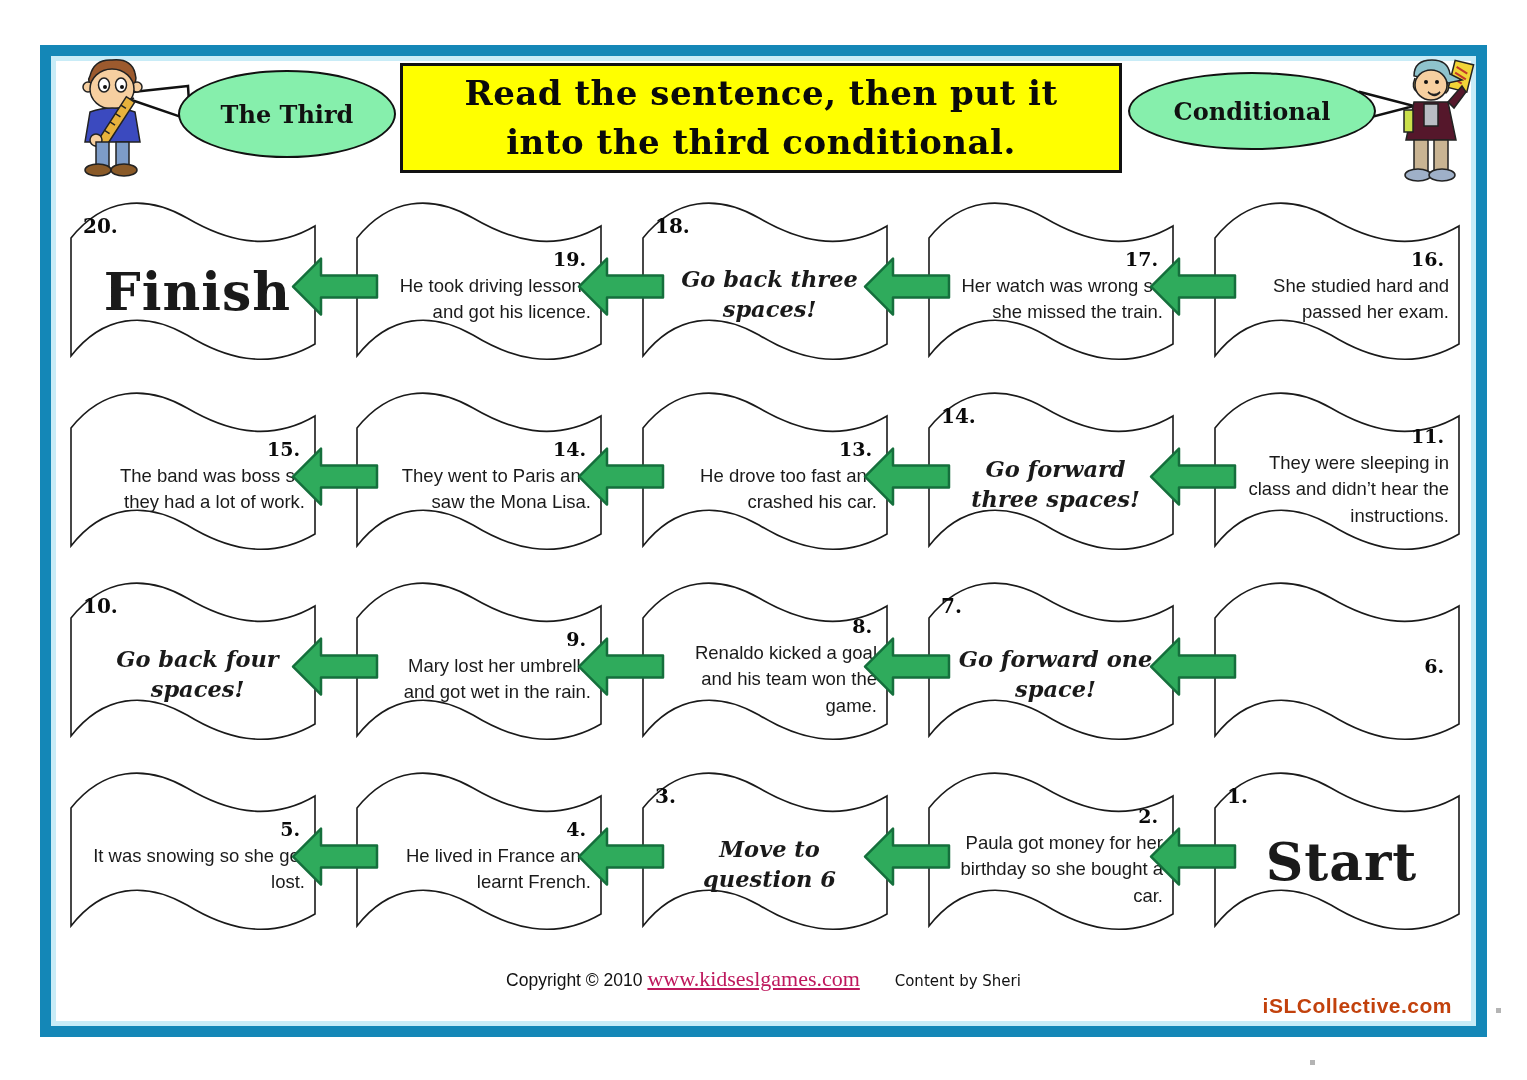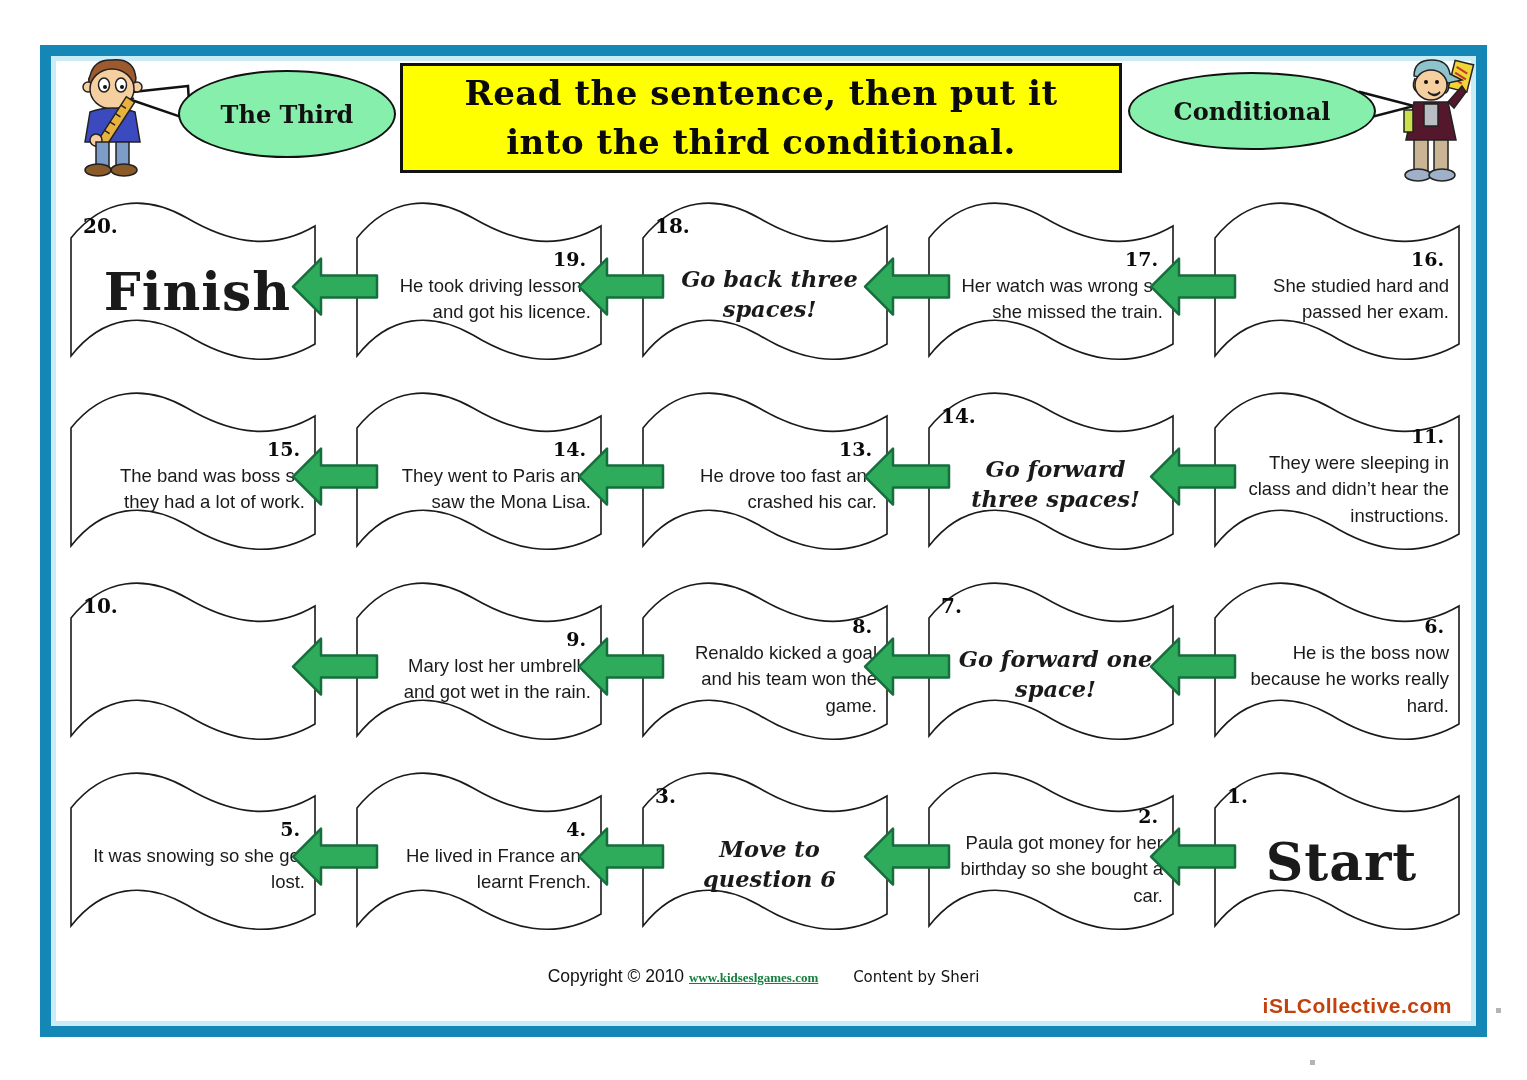--- a/index.html
+++ b/index.html
@@ -42,21 +42,21 @@
   .cell.sentence .text{display:inline;}
   .cell.command .num,.cell.big .num{position:absolute;top:22px;left:20px;font-size:20px;}
   .cell.command .cell-body,.cell.big .cell-body{align-items:center;text-align:center;justify-content:center;}
   .cell.command .text{font-family:"DejaVu Serif",serif;font-weight:900;font-size:22.5px;line-height:1.35;
     margin-top:16px;max-width:215px;font-style:italic;}
   .cell.big .text{font-family:"DejaVu Serif",serif;font-weight:900;font-size:52px;letter-spacing:1px;margin-top:10px;}
   .arrow{position:absolute;left:-58px;top:50%;transform:translateY(-46%);width:88px;height:64px;z-index:5;}
 
   
   .footer{position:absolute;left:0;right:0;top:966px;text-align:center;font-size:17.5px;color:#111;z-index:2;}
-  .footer .link{color:#15803d;text-decoration:underline;font-family:"Liberation Serif",serif;font-weight:bold;font-size:13px;}
+  .footer .link{color:#be185d;text-decoration:underline;font-family:"Liberation Serif",serif;font-weight:normal;font-size:22px;}
   .footer .credit{margin-left:30px;font-size:15px;font-family:"DejaVu Sans",sans-serif;}
 
   .watermark{position:absolute;right:75px;top:994px;font-weight:bold;font-size:21px;color:#c2410c;
     letter-spacing:.5px;z-index:10;font-family:"Liberation Sans",sans-serif;}
   .dot{position:absolute;background:#b4b4b4;width:5px;height:5px;}
   .dot1{left:1496px;top:1008px;} .dot2{left:1310px;top:1060px;}
 </style>
 </head>
 <body>
 
@@ -250,20 +250,21 @@
       <span class="text">They were sleeping in class and didn’t hear the instructions.</span>
     </div>
   </div>
     <div class="cell command">
     <svg class="wave" viewBox="0 0 258 184" preserveAspectRatio="none">
       <path d="M 8,46 C 40,6 82,2 124,26 C 160,47 204,62 252,34 L 252,152 C 204,180 160,165 124,143 C 82,119 40,123 8,164 Z" fill="#ffffff" stroke="#1a1a1a" stroke-width="1.6"></path>
     </svg>
 
     <div class="cell-body">
       <span class="num">10.</span>
+      <span class="text">Go back four spaces!</span>
     </div>
   </div>
     <div class="cell sentence">
     <svg class="wave" viewBox="0 0 258 184" preserveAspectRatio="none">
       <path d="M 8,46 C 40,6 82,2 124,26 C 160,47 204,62 252,34 L 252,152 C 204,180 160,165 124,143 C 82,119 40,123 8,164 Z" fill="#ffffff" stroke="#1a1a1a" stroke-width="1.6"></path>
     </svg>
     <svg class="arrow" viewBox="0 0 88 64">
       <path d="M2,32 L30,4 L30,21 L86,21 L86,43 L30,43 L30,60 Z" fill="var(--arrow)" stroke="var(--arrow-border)" stroke-width="2.5" stroke-linejoin="round"></path>
     </svg>
     <div class="cell-body">
@@ -297,21 +298,20 @@
   </div>
     <div class="cell sentence">
     <svg class="wave" viewBox="0 0 258 184" preserveAspectRatio="none">
       <path d="M 8,46 C 40,6 82,2 124,26 C 160,47 204,62 252,34 L 252,152 C 204,180 160,165 124,143 C 82,119 40,123 8,164 Z" fill="#ffffff" stroke="#1a1a1a" stroke-width="1.6"></path>
     </svg>
     <svg class="arrow" viewBox="0 0 88 64">
       <path d="M2,32 L30,4 L30,21 L86,21 L86,43 L30,43 L30,60 Z" fill="var(--arrow)" stroke="var(--arrow-border)" stroke-width="2.5" stroke-linejoin="round"></path>
     </svg>
     <div class="cell-body">
       <span class="num">6.</span>
-      <span class="text">He is the boss now because he works really hard.</span>
     </div>
   </div>
     <div class="cell sentence">
     <svg class="wave" viewBox="0 0 258 184" preserveAspectRatio="none">
       <path d="M 8,46 C 40,6 82,2 124,26 C 160,47 204,62 252,34 L 252,152 C 204,180 160,165 124,143 C 82,119 40,123 8,164 Z" fill="#ffffff" stroke="#1a1a1a" stroke-width="1.6"></path>
     </svg>
 
     <div class="cell-body">
       <span class="num">5.</span>
       <span class="text">It was snowing so she got lost.</span>

